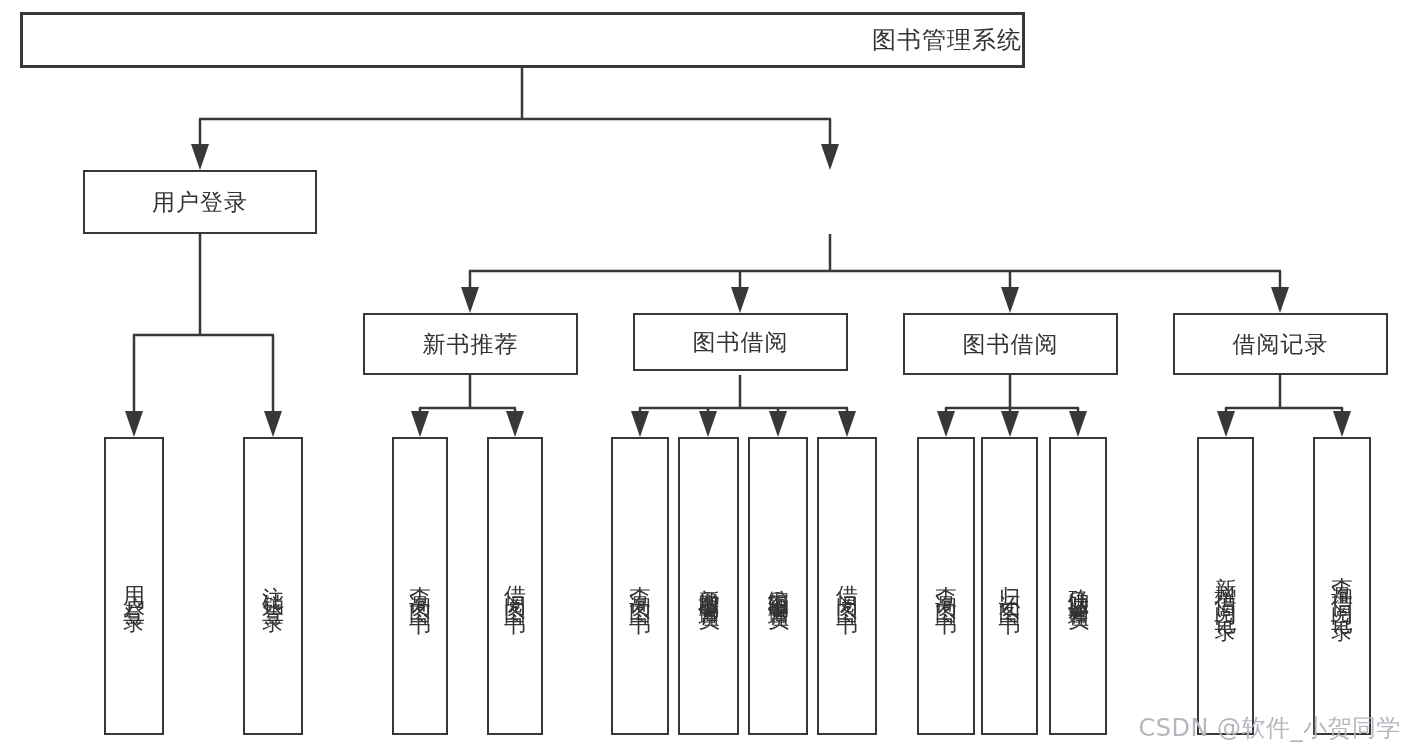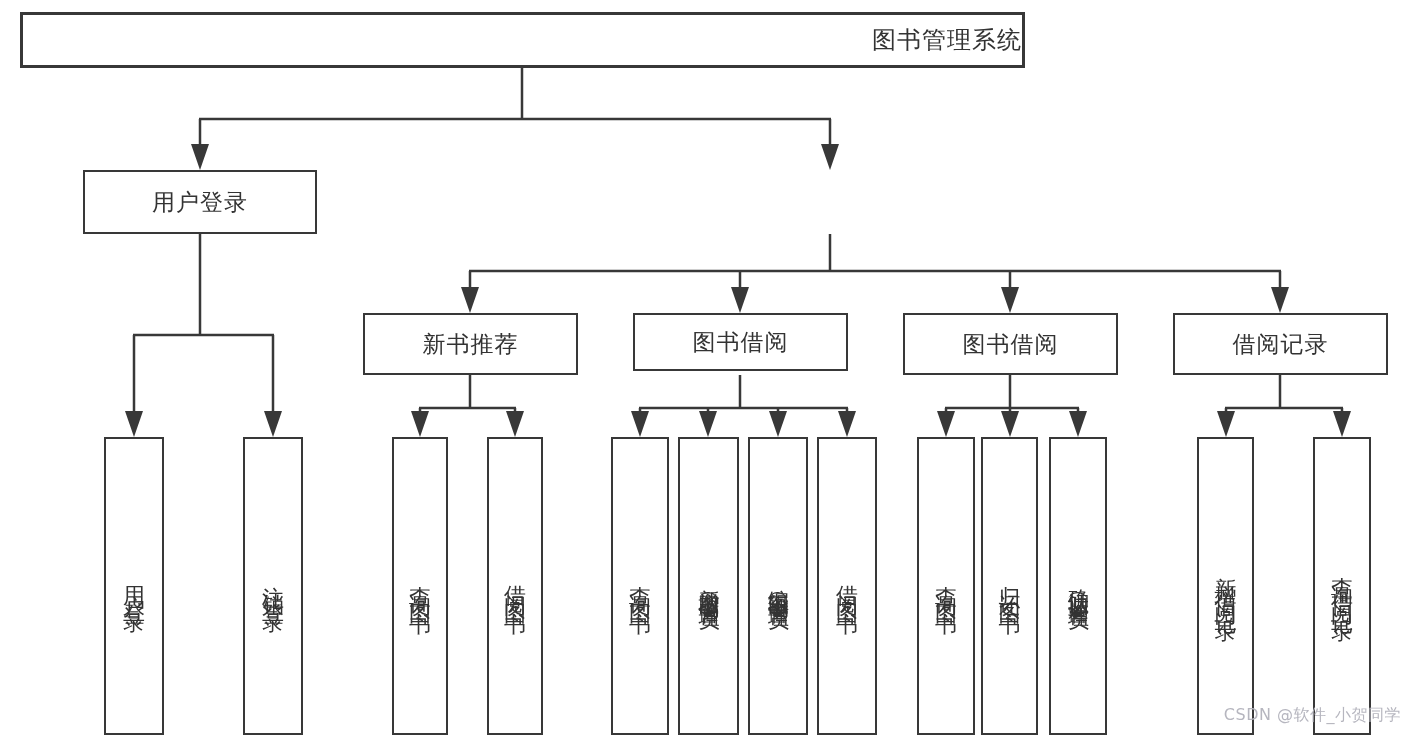--- a/index.html
+++ b/index.html
@@ -17,22 +17,22 @@
   .root-box { border-width:3px; }
   .hlabel { font-size:23px; letter-spacing:1px; white-space:nowrap; }
   .title-label { font-size:24px; }
   .vlabel {
     position:absolute; left:50%; top:50%; transform:translate(-50%,-50%);
     writing-mode:vertical-rl; text-orientation:mixed;
     font-size:22px; letter-spacing:9px; line-height:1; white-space:nowrap;
   }
   .vlabel.long { font-size:21px; letter-spacing:3px; }
   .watermark {
-    position:absolute; right:4px; bottom:21px; z-index:6;
-    font-size:16px; letter-spacing:0.5px; color:#b6b6bf; white-space:nowrap;
+    position:absolute; right:4px; bottom:3px; z-index:6;
+    font-size:24px; letter-spacing:0.5px; color:#b6b6bf; white-space:nowrap;
   }
 </style>
 </head>
 <body>
 
 <div class="canvas">
 
   <svg id="conn" class="connectors" width="1405" height="747" viewBox="0 0 1405 747">
     <path d="M522 67 V120 M199 119 H831 M200 119 V152 M830 119 V152
          M200 234 V336 M133 335 H274 M134 335 V418 M273 335 V418

